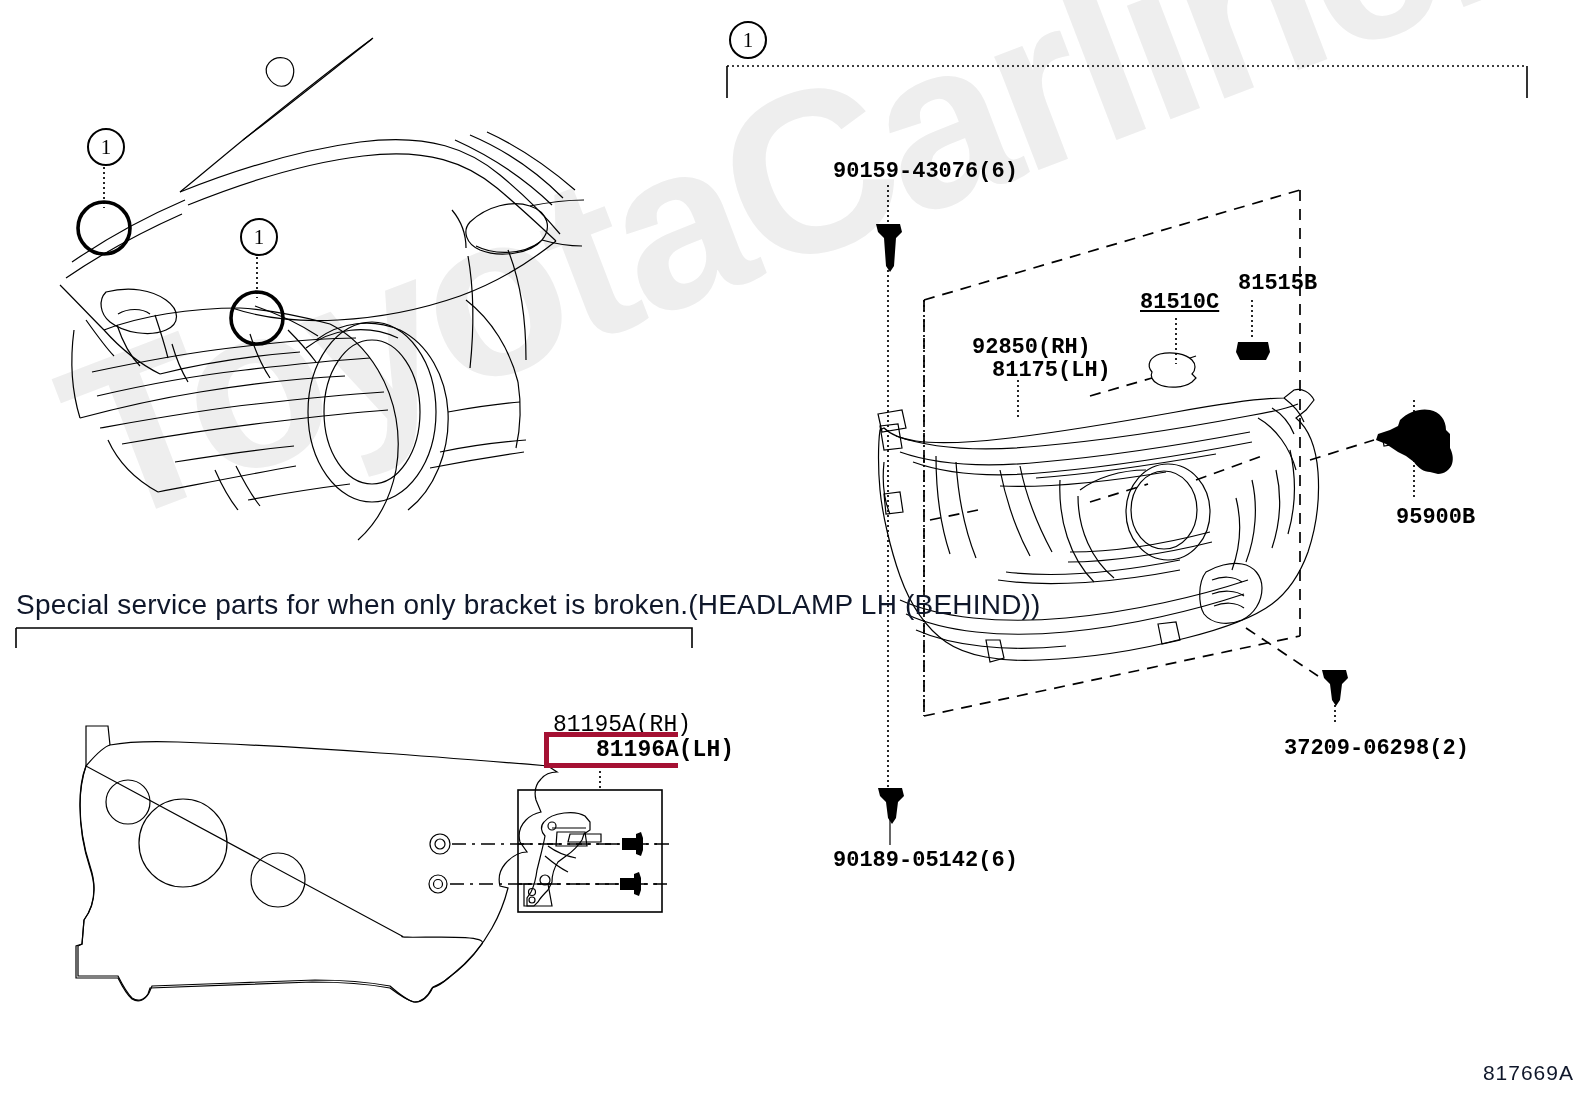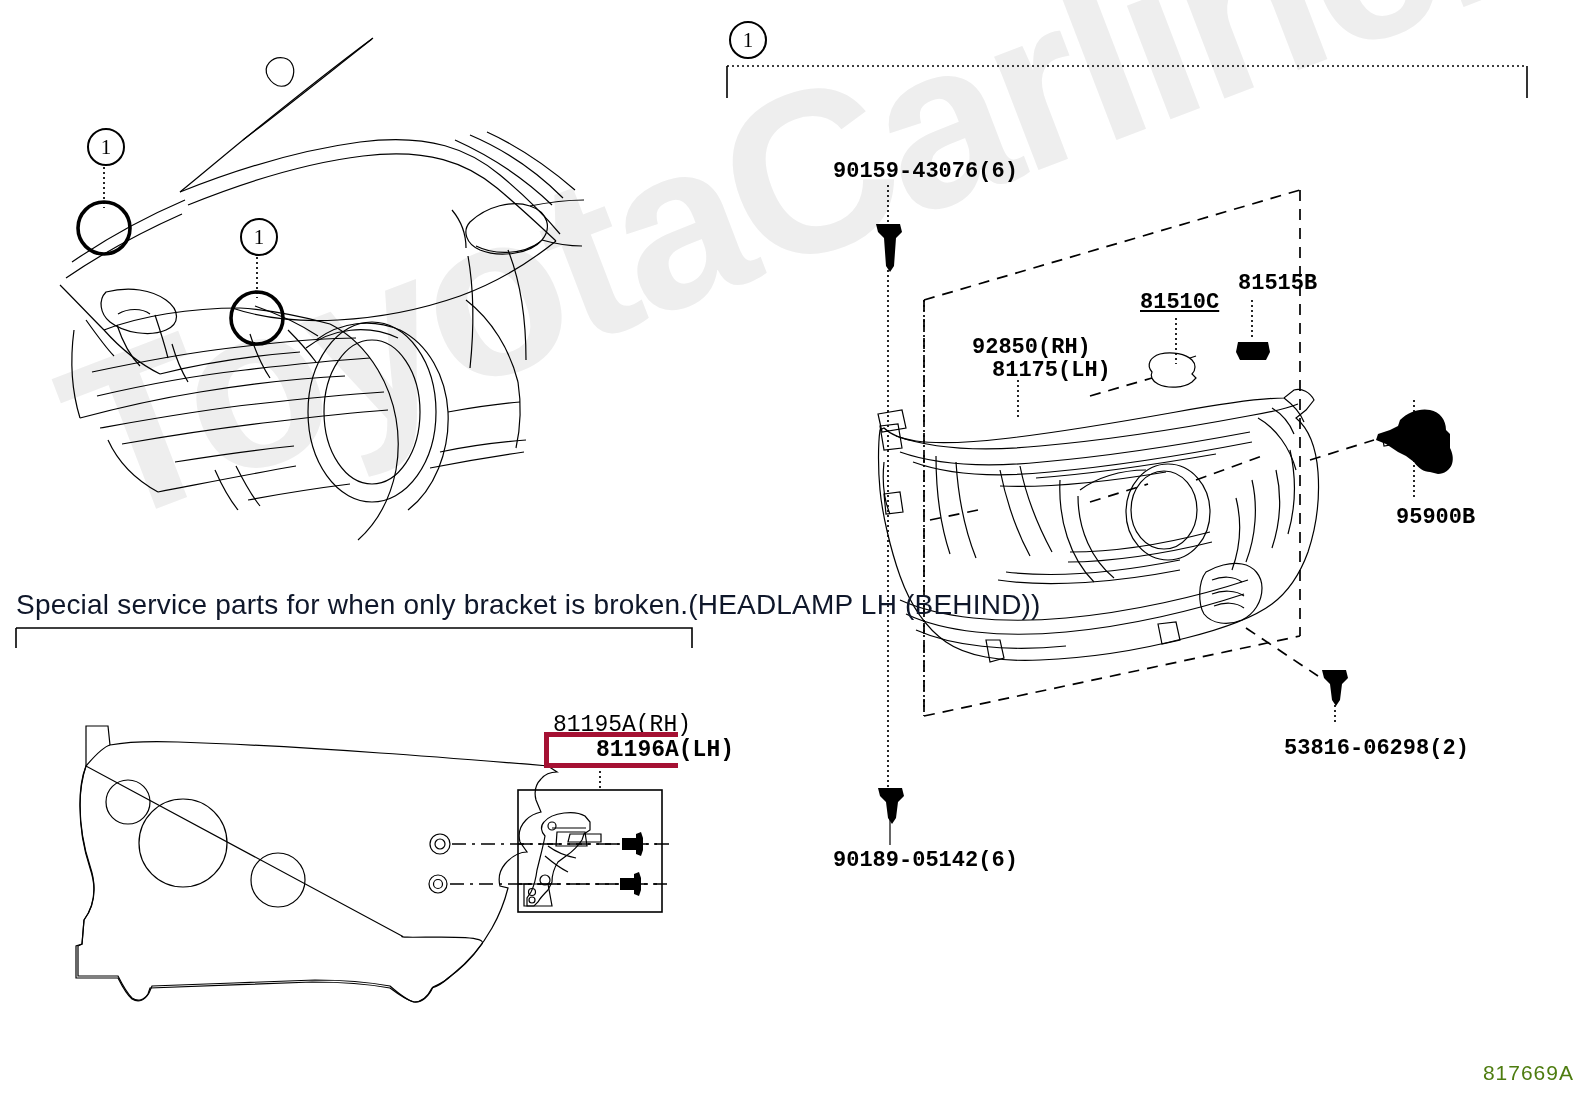--- a/index.html
+++ b/index.html
@@ -115,21 +115,21 @@
     white-space: nowrap;
     text-align: right;
   }
   
   .code {
     position: absolute;
     right: 18px;
     bottom: 14px;
     font-family: "Liberation Sans", sans-serif;
     font-size: 21px;
-    color: #4d7c0f;
+    color: #0f172a;
     letter-spacing: 1px;
     z-index: 5;
   }
   
   .callout {
     position: absolute;
     width: 34px; height: 34px;
     border: 2px solid #000;
     border-radius: 50%;
     background: #fff;
@@ -542,18 +542,18 @@
       <line class="dash" x1="1246" y1="628" x2="1318" y2="676"></line>
     </g>
   </svg>
 
   <div class="lbl mono" style="left:833px; top:159px;">90159-43076(6)</div>
   <div class="lbl mono" style="left:1140px; top:290px;text-decoration:underline;">81510C</div>
   <div class="lbl mono" style="left:1238px; top:271px;text-align:right;">81515B</div>
   <div class="lbl mono" style="left:972px; top:335px;">92850(RH)</div>
   <div class="lbl mono" style="left:972px; top:358px;margin-left:20px;">81175(LH)</div>
   <div class="lbl mono" style="left:1396px; top:505px;">95900B</div>
-  <div class="lbl mono" style="left:1284px; top:736px;">53816-06298(2)</div>
+  <div class="lbl mono" style="left:1284px; top:736px;">37209-06298(2)</div>
   <div class="lbl mono" style="left:833px; top:848px;">90189-05142(6)</div>
 
   <div class="code">817669A</div>
 
 </div>
 
 </body></html>

